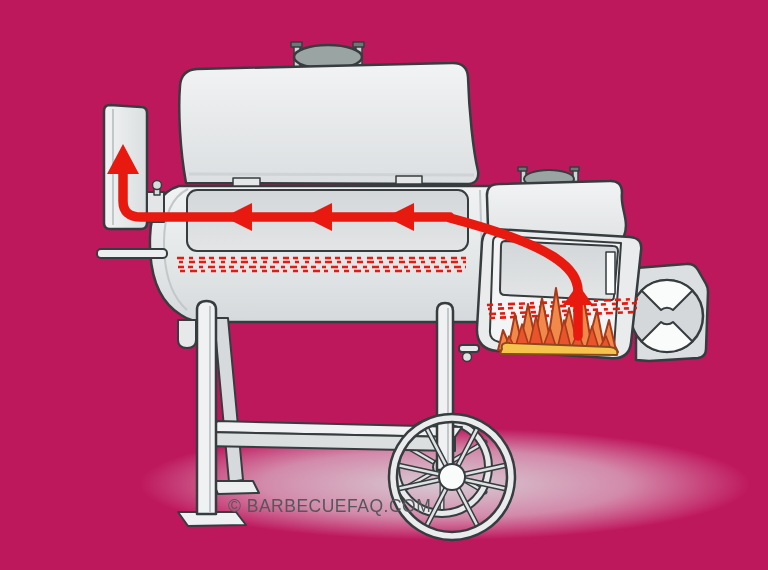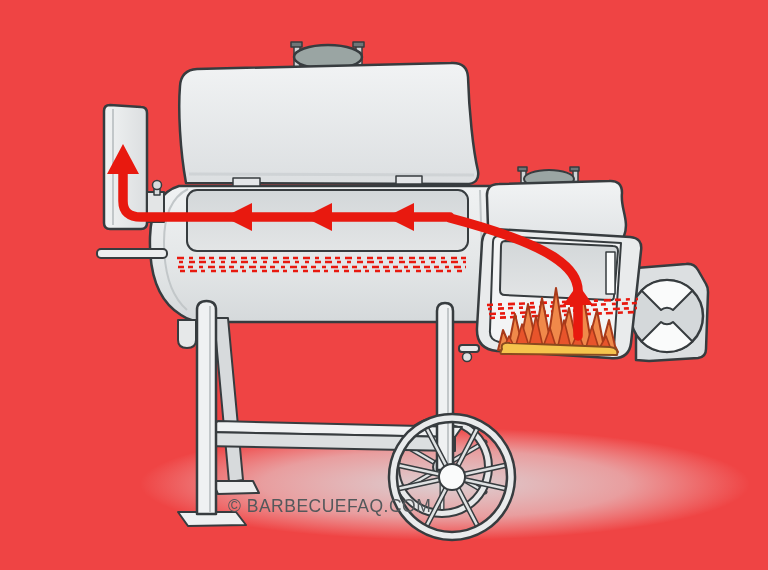--- a/index.html
+++ b/index.html
@@ -1,16 +1,16 @@
 <!DOCTYPE html>
 <html><head>
 <meta charset="utf-8">
 <style>
   html,body{margin:0;padding:0;}
-  .stage{position:relative;width:768px;height:570px;background:#ef4444;overflow:hidden;
+  .stage{position:relative;width:768px;height:570px;background:#be185d;overflow:hidden;
          font-family:"Liberation Sans", sans-serif;}
   svg{display:block;}
   .ol{stroke:#373c3f;stroke-width:2.5;stroke-linejoin:round;}
   .ol2{stroke:#373c3f;stroke-width:2;stroke-linejoin:round;}
   .ol15{stroke:#373c3f;stroke-width:1.5;stroke-linejoin:round;}
   .seam{stroke:#c2c7c9;stroke-width:2;fill:none;}
   .dots path{fill:none;stroke-width:2.6;stroke-linecap:butt;}
   .flow{fill:none;stroke-width:9.5;stroke-linecap:round;stroke-linejoin:round;}
   .wm{font-size:17.5px;letter-spacing:0.5px;}
 </style>

